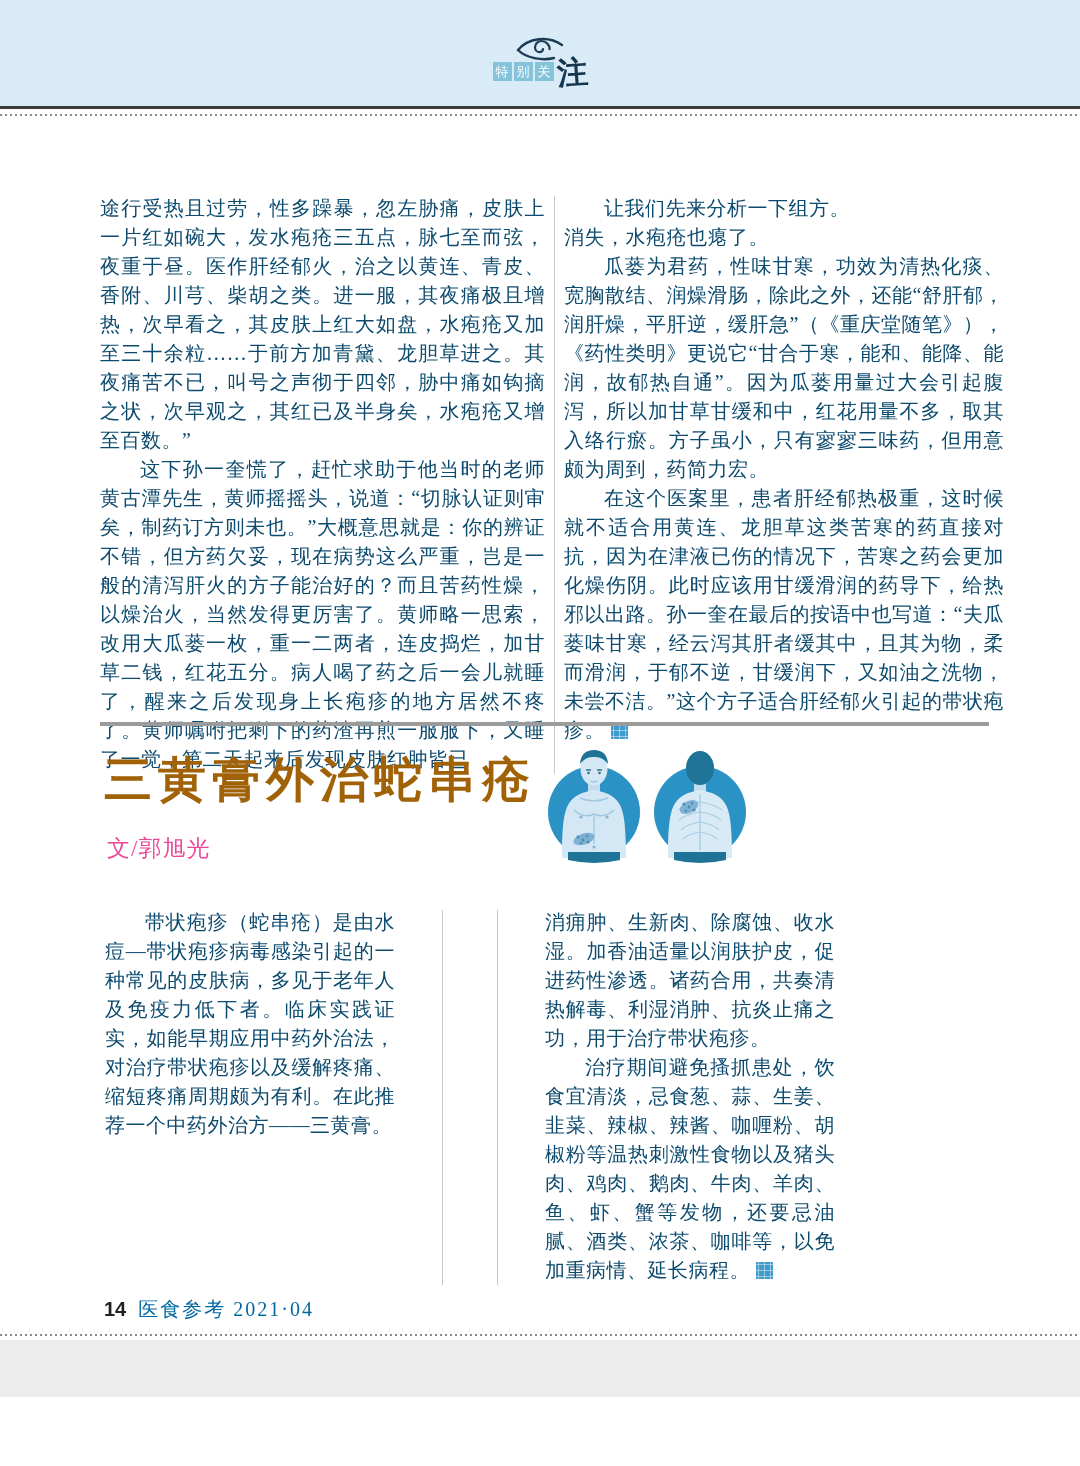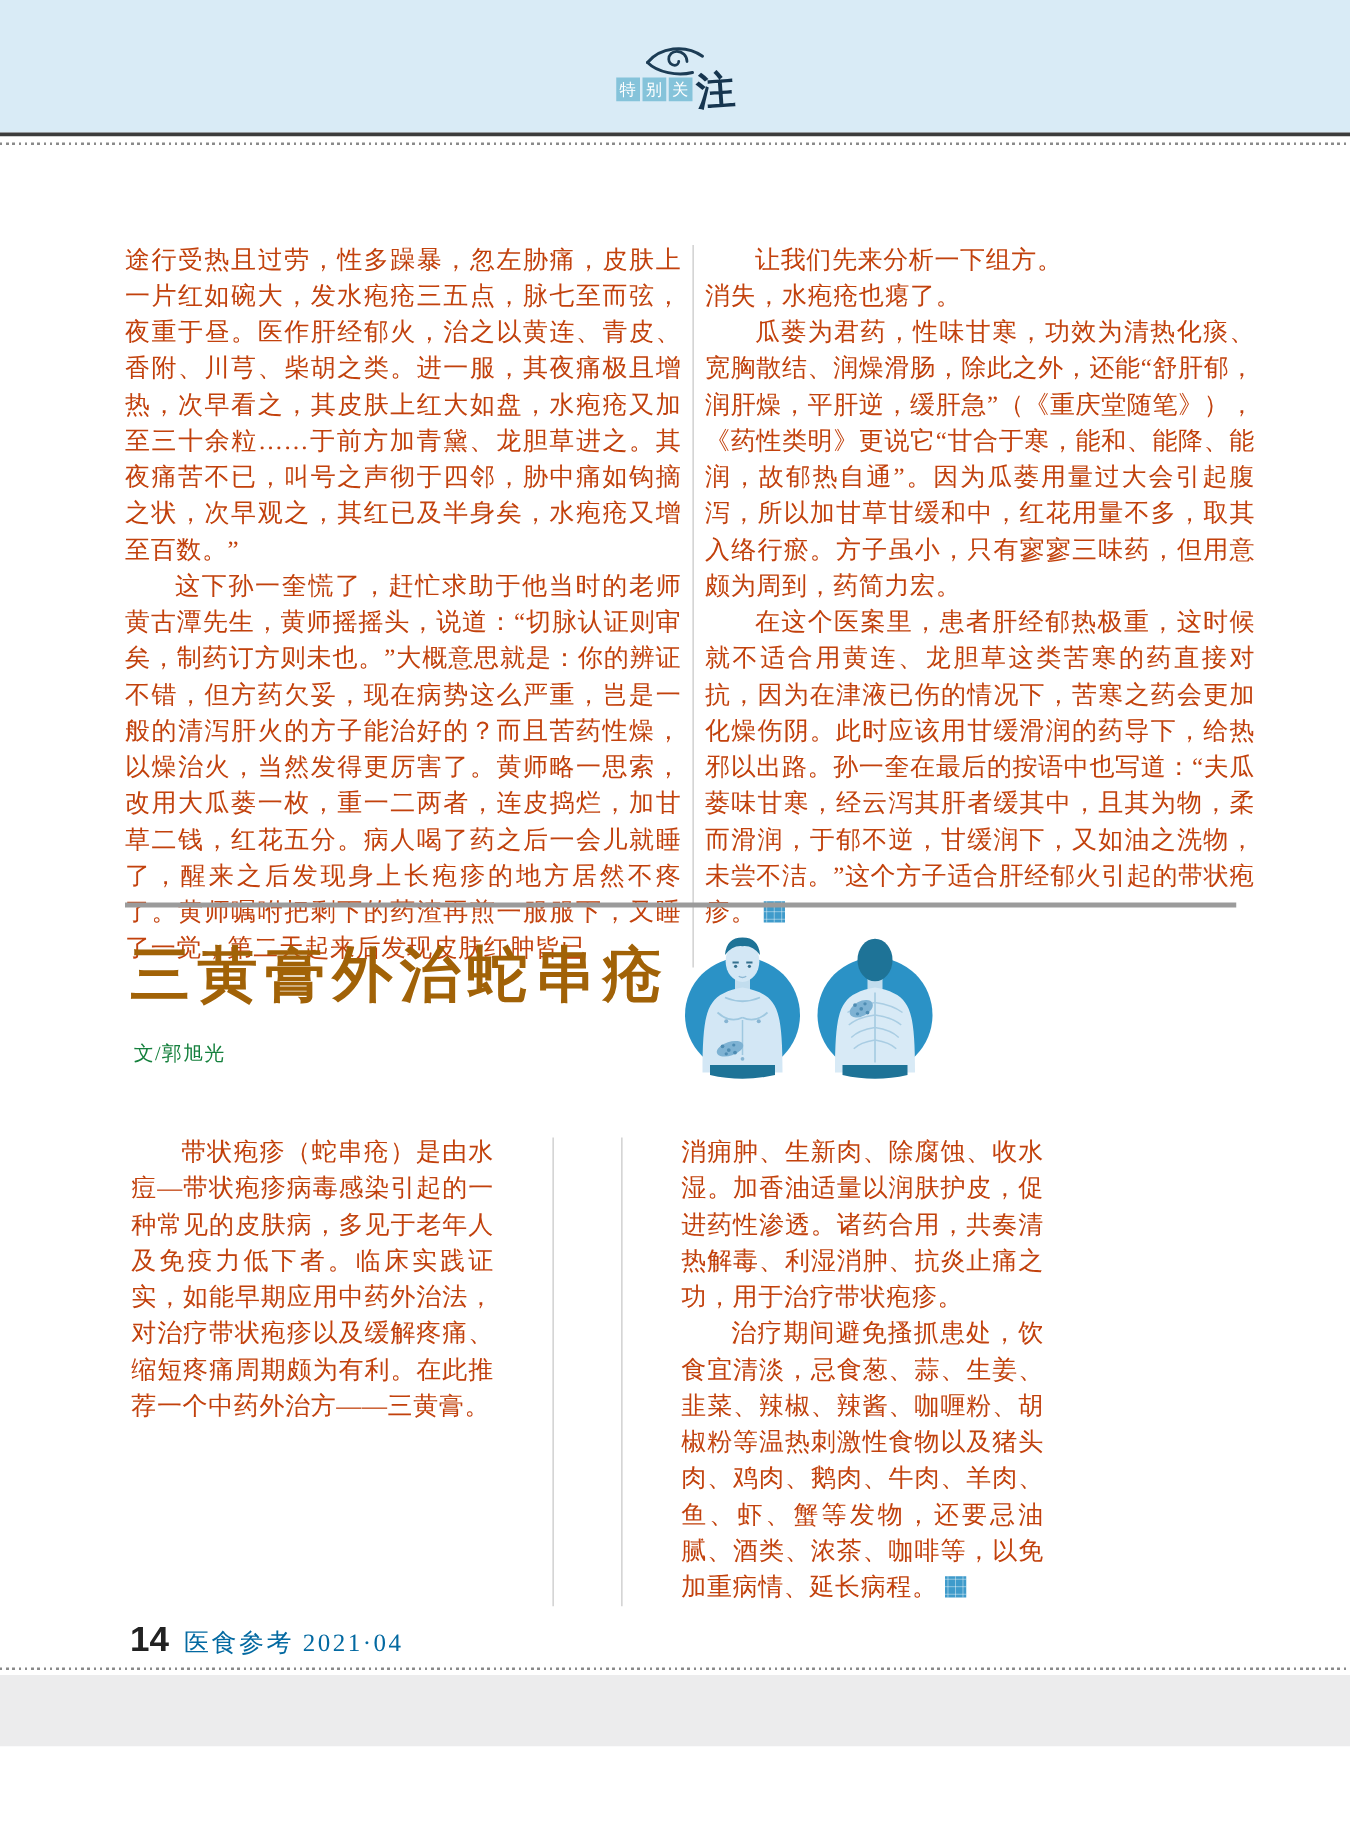--- a/index.html
+++ b/index.html
@@ -24,52 +24,52 @@
   .rule-dotted {
     position:absolute; left:0; width:100%; height:2px;
     background-image:repeating-linear-gradient(90deg,#8a8a8a 0 2px,transparent 2px 5px);
   }
   .rule-dotted.top { top:114px; }
   .rule-dotted.bottom { top:1334px; }
   .gray-band { position:absolute; top:1340px; left:0; width:100%; height:57px; background:#ececed; }
 
   
   p.para {
-    margin:0; font-size:20px; line-height:29px; color:#c2410c;
+    margin:0; font-size:20px; line-height:29px; color:#0c4a6e;
     text-align:justify; letter-spacing:0.5px;
   }
   p.ind { text-indent:2em; }
 
   .a1 { position:absolute; top:194px; left:100px; width:905px; display:flex; }
   .a1 .c1 { width:445px; }
   .a1 .c2 { width:440px; }
   .vsep { width:1px; background:#c8c8c8; margin:2px 9px 0 9px; }
 
   .divider { position:absolute; top:722px; left:100px; width:889px; height:4px; background:#9b9b9b; }
 
   .a2-title {
     position:absolute; top:748px; left:104px; margin:0;
     font-size:48px; font-weight:bold; color:#a16207; letter-spacing:6px;
   }
-  .a2-byline { position:absolute; top:833px; left:107px; font-size:16px; color:#15803d; letter-spacing:1px; }
+  .a2-byline { position:absolute; top:833px; left:107px; font-size:23px; color:#ec4899; letter-spacing:1px; }
   .figs { position:absolute; top:740px; left:546px; display:flex; gap:10px; }
 
   .a2 { position:absolute; top:908px; left:105px; width:900px; display:flex;gap:40px; }
   .a2 .col { width:290px; }
 
   .seal {
     display:inline-block; width:17px; height:17px; background:#3f9bcb;
     margin-left:6px; vertical-align:-2px;
     background-image:linear-gradient(rgba(255,255,255,.45) 1px, transparent 1px),
                      linear-gradient(90deg, rgba(255,255,255,.45) 1px, transparent 1px);
     background-size:6px 6px; background-position:2px 2px;
   }
 
   .footer { position:absolute; top:1296px; left:104px; display:flex; align-items:baseline; }
-  .page-num { font-family:"Liberation Sans","DejaVu Sans",sans-serif; font-weight:bold; font-size:28px; color:#222222; }
+  .page-num { font-family:"Liberation Sans","DejaVu Sans",sans-serif; font-weight:bold; font-size:20px; color:#222222; }
   .journal { margin-left:12px; font-size:20px; color:#0369a1; letter-spacing:2px; }
 </style>
 </head>
 <body>
 
 <div class="page">
 
   <div class="top-band">
     <div class="logo-wrap">
       <svg width="48" height="30" viewBox="0 0 48 30">

